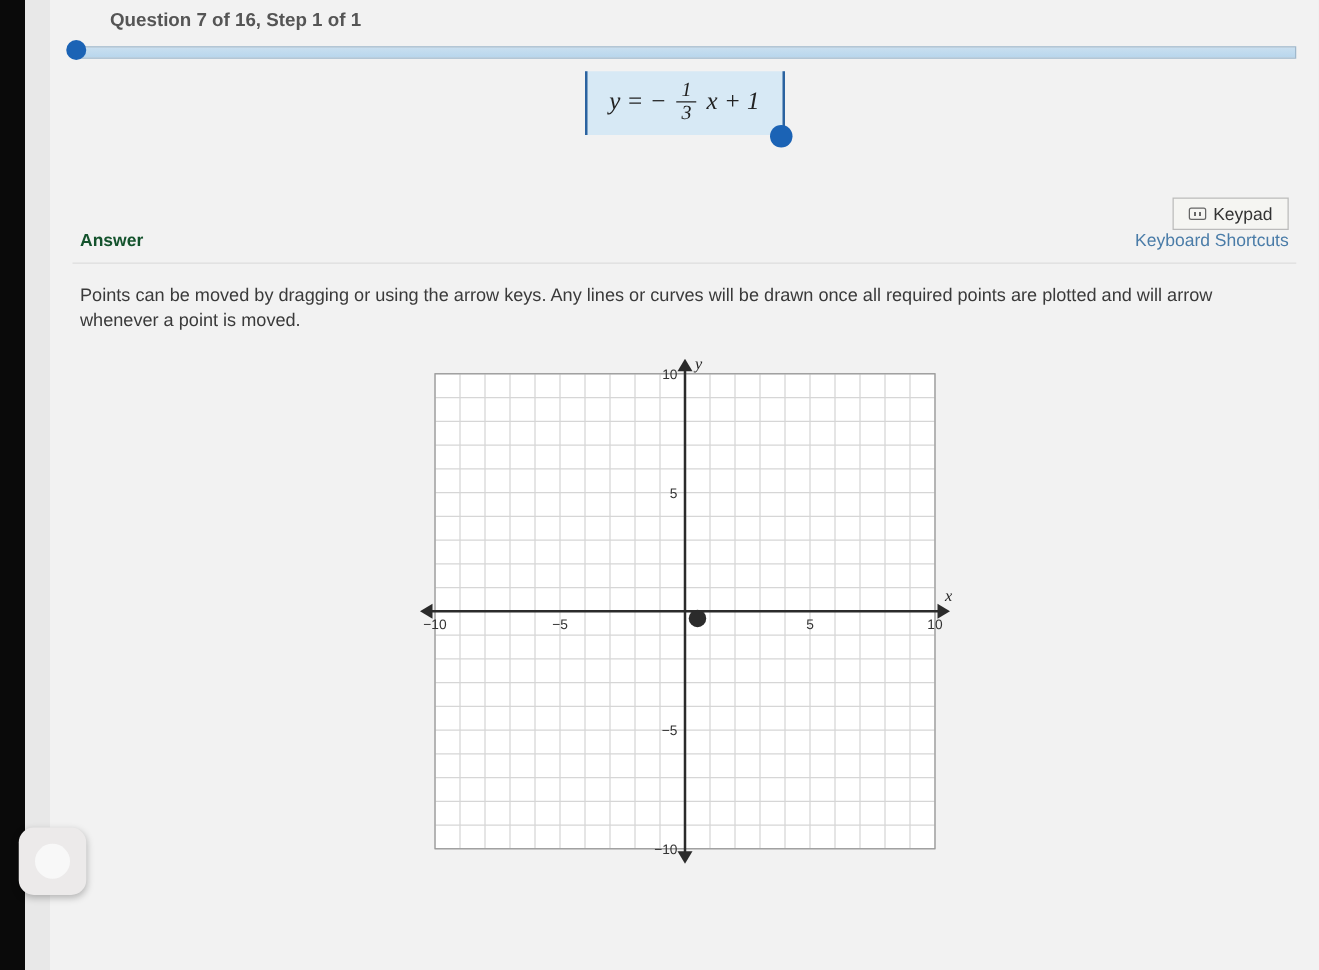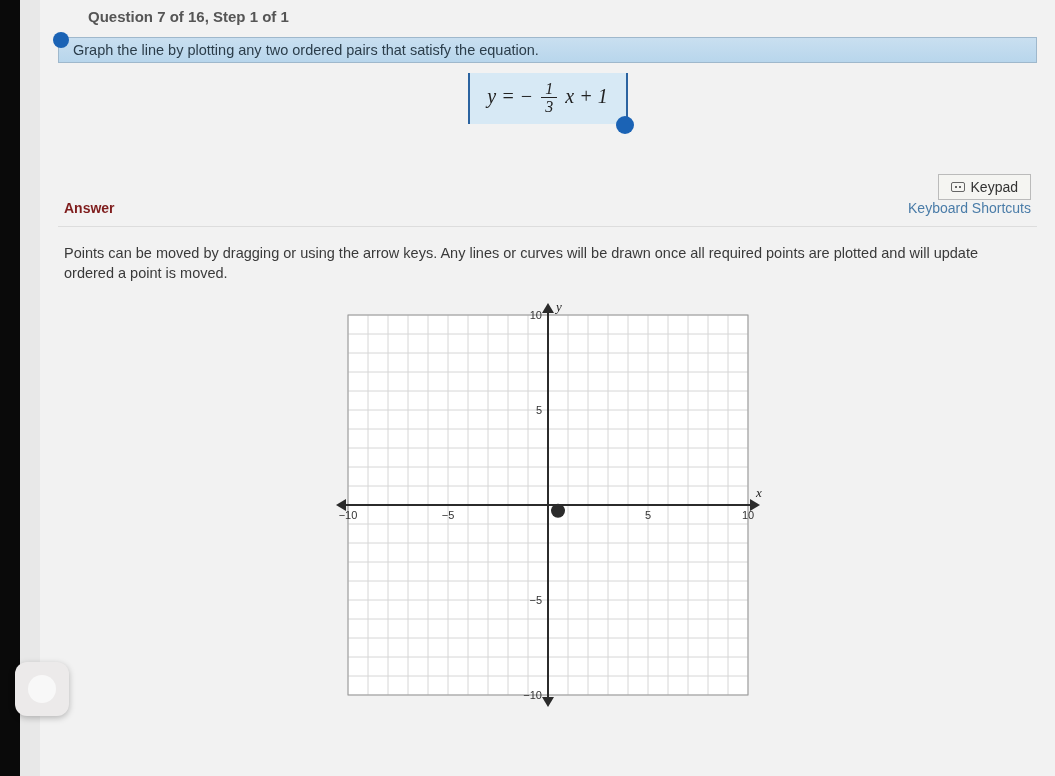--- a/index.html
+++ b/index.html
@@ -69,21 +69,21 @@
   .frac .num { display: block; border-bottom: 1.2px solid #222; font-size: 16px; padding: 0 4px; line-height: 1; }
   .frac .den { display: block; font-size: 16px; padding: 0 4px; line-height: 1.1; }
   .answer-row {
     display: flex;
     justify-content: space-between;
     align-items: flex-end;
     padding: 0 6px 10px 6px;
     border-bottom: 1px solid #ddd;
     margin-bottom: 16px;
   }
-  .answer-label { font-size: 14px; font-weight: bold; color: #7f1d1d; text-align: center; }
+  .answer-label { font-size: 14px; font-weight: bold; color: #14532d; text-align: center; }
   .keypad-col { text-align: right; }
   .keypad-btn {
     display: inline-flex;
     align-items: center;
     gap: 6px;
     border: 1px solid #bbb;
     background: #f5f5f2;
     padding: 4px 12px;
     font-size: 14px;
     color: #333;
@@ -147,21 +147,20 @@
 <body>
 
 <div class="left-bar"></div>
 
 <div class="page">
 
   <div class="question-meta">Question 7 of 16, Step 1 of 1</div>
 
   <div class="instruction-band">
     <span class="dot"></span>
-    <span>Graph the line by plotting any two ordered pairs that satisfy the equation.</span>
   </div>
 
   <div class="equation-wrap">
     <span>y</span>
     <span>=</span>
     <span>−</span>
     <span class="frac">
       <span class="num">1</span>
       <span class="den">3</span>
     </span>
@@ -174,21 +173,21 @@
     <div class="answer-label">Answer</div>
     <div class="keypad-col">
       <button class="keypad-btn">
         <span class="keypad-icon"></span>
         <span>Keypad</span>
       </button>
       <div class="kb-shortcuts">Keyboard Shortcuts</div>
     </div>
   </div>
 
-  <div class="hint-text">Points can be moved by dragging or using the arrow keys. Any lines or curves will be drawn once all required points are plotted and will update ordered a point is moved.</div>
+  <div class="hint-text">Points can be moved by dragging or using the arrow keys. Any lines or curves will be drawn once all required points are plotted and will arrow whenever a point is moved.</div>
 
   <div class="graph-wrap">
     <svg class="graph" id="graph-svg" viewBox="0 0 440 420">
         <rect x="20" y="20" width="400" height="380" fill="#ffffff" stroke="none"></rect>
         <line x1="20" y1="20" x2="20" y2="400" stroke="#d6d6d6" stroke-width="1"></line>
         <line x1="40" y1="20" x2="40" y2="400" stroke="#d6d6d6" stroke-width="1"></line>
         <line x1="60" y1="20" x2="60" y2="400" stroke="#d6d6d6" stroke-width="1"></line>
         <line x1="80" y1="20" x2="80" y2="400" stroke="#d6d6d6" stroke-width="1"></line>
         <line x1="100" y1="20" x2="100" y2="400" stroke="#d6d6d6" stroke-width="1"></line>
         <line x1="120" y1="20" x2="120" y2="400" stroke="#d6d6d6" stroke-width="1"></line>

